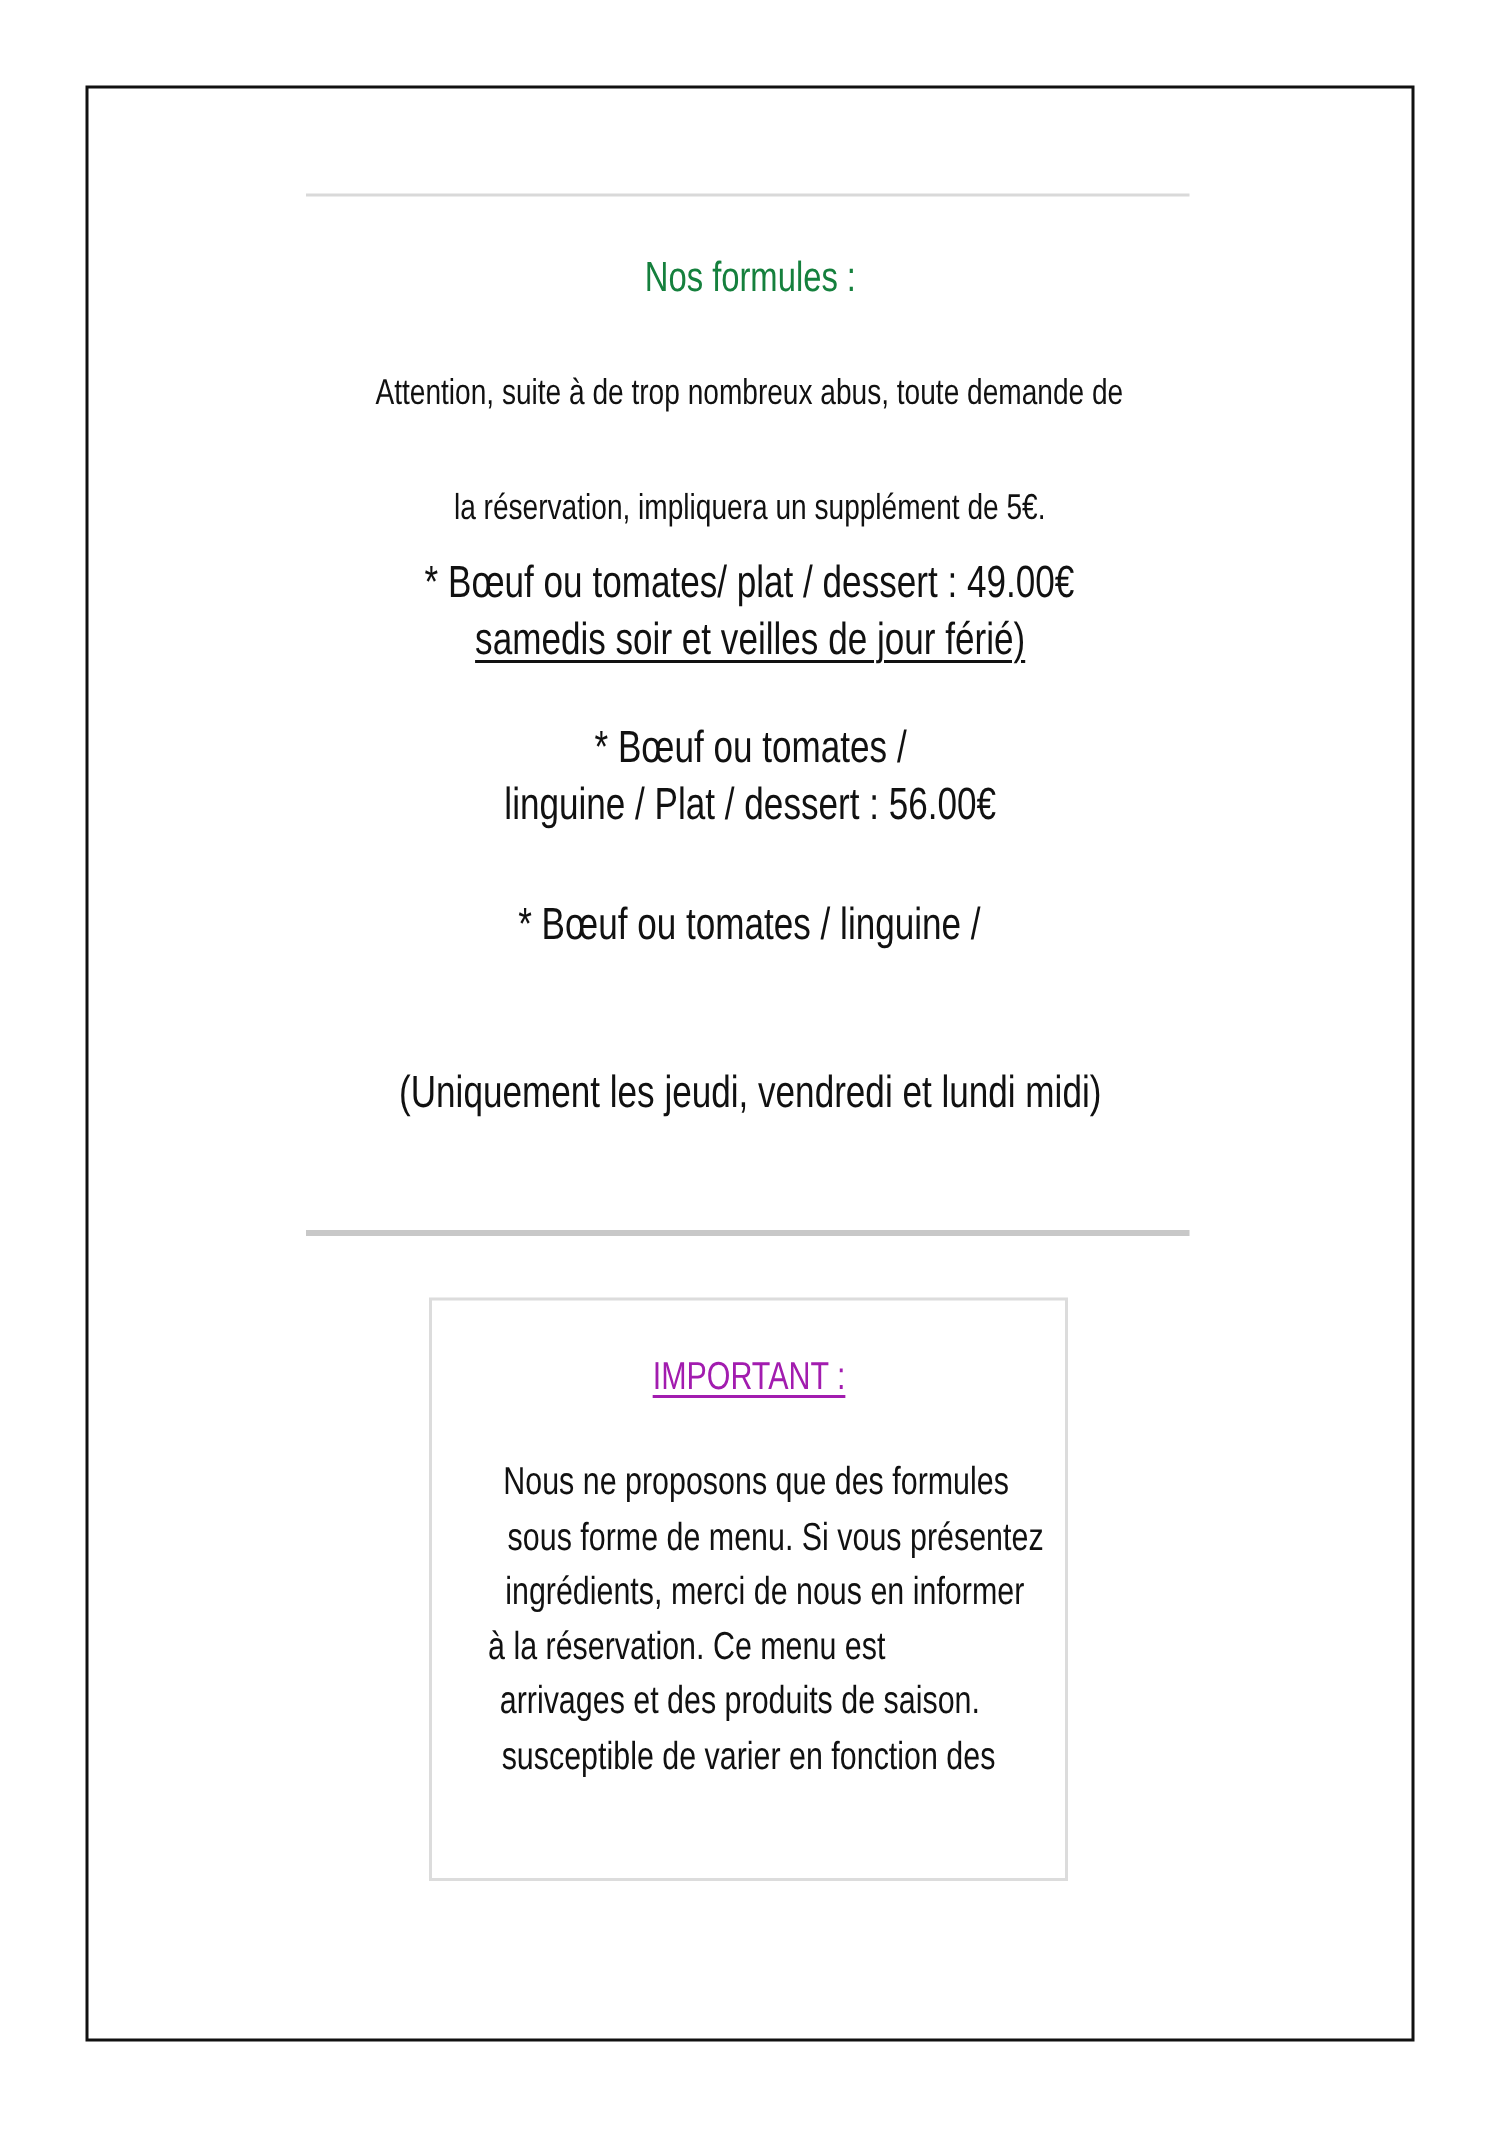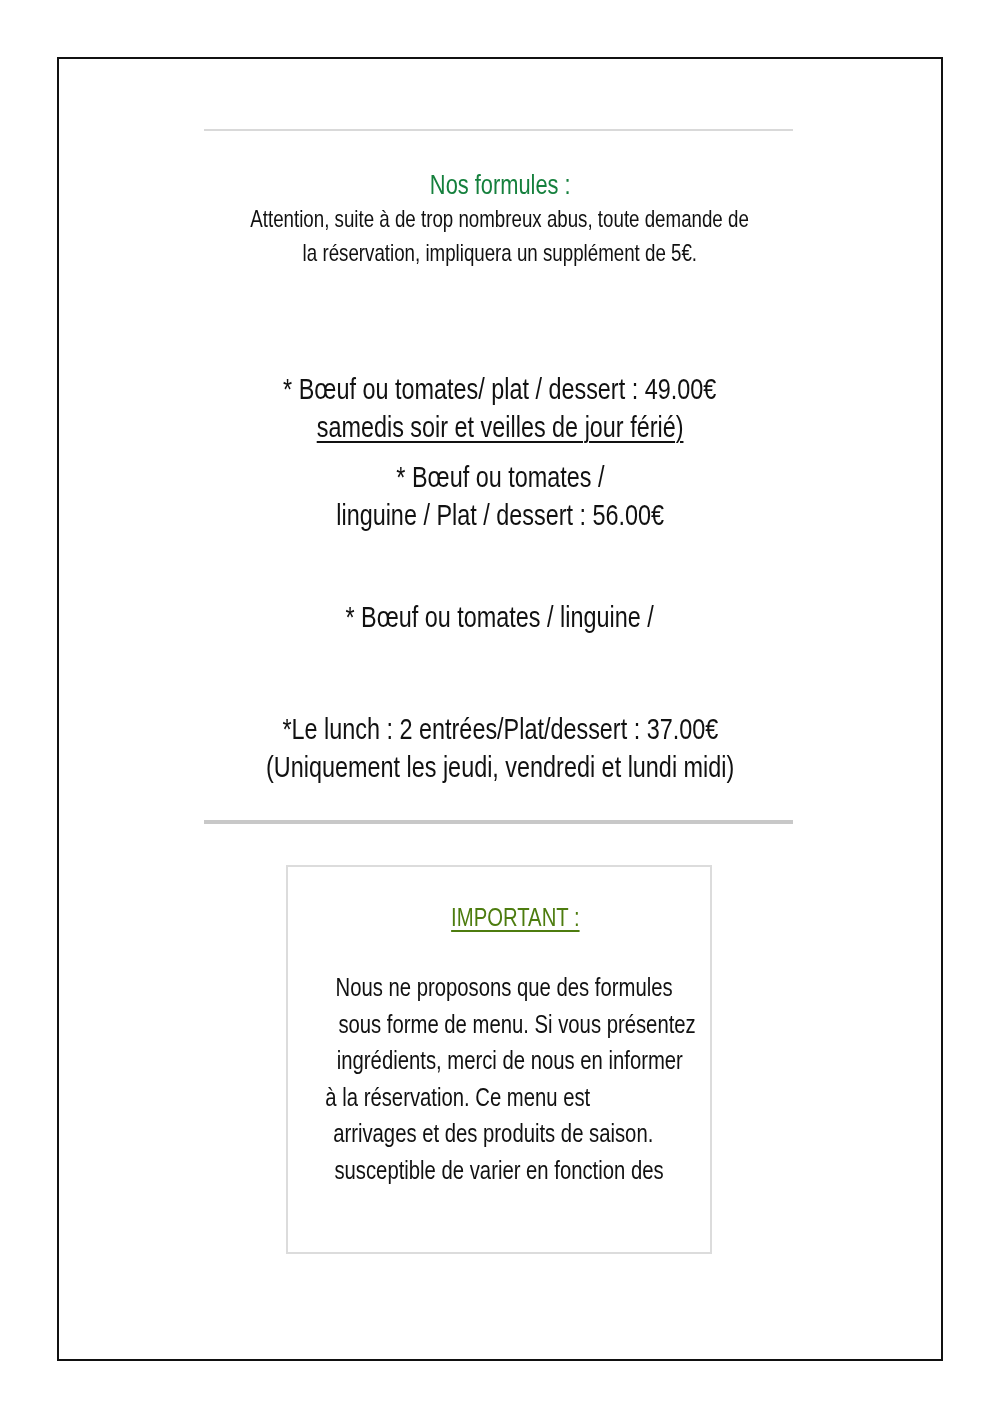--- a/index.html
+++ b/index.html
@@ -6,32 +6,32 @@
     body { width: 1000px; height: 1419px; position: relative; overflow: hidden;
            font-family: "Liberation Sans Narrow", "Liberation Sans", sans-serif; color: #111; }
     .page-frame { position: absolute; left: 57px; top: 57px; width: 882px; height: 1300px;
                   border: 2px solid #111; box-sizing: content-box; }
     .rule-top { position: absolute; left: 204px; top: 129px; width: 589px; height: 2px; background: #d9d9d9; }
     .rule-mid { position: absolute; left: 204px; top: 820px; width: 589px; height: 4px; background: #c8c8c8; }
     .narrow { display: inline-block; transform: scaleX(0.78); transform-origin: center; white-space: nowrap; }
     .block { position: absolute; left: 0; width: 1000px; text-align: center; }
     .title { top: 168px; font-size: 28px; color: #15803d; line-height: 34px; }
     .notice { top: 202px; font-size: 24px; line-height: 34px; }
-    .notice .line { display: block; }
+    .notice .line { display: block; margin-top: 43px; }
     .formula { font-size: 30px; line-height: 38px; }
     .f1 { top: 335px; margin-top: 35px; }
-    .f2 { top: 458px; }
+    .f2 { top: 480px; }
     .f3 { top: 598px; }
     .f4 { top: 710px; }
     .formula .line { display: block; }
     .u { text-decoration: underline; text-decoration-thickness: 2px; text-underline-offset: 4px; }
     .box { position: absolute; left: 286px; top: 865px; width: 426px; height: 389px;
            border: 2px solid #dcdcdc; box-sizing: border-box; }
     .box-title { position: absolute; left: 0; width: 100%; top: 34px; text-align: center;
-                 font-size: 26px; color: #4d7c0f; line-height: 32px; padding-left: 16px; }
+                 font-size: 26px; color: #a21caf; line-height: 32px; }
     .box-title .narrow { text-decoration: underline; text-underline-offset: 4px; }
     .box-body { position: absolute; left: 0; width: 100%; top: 102px; text-align: left;
                 font-size: 26px; line-height: 36.5px; }
     .box-body .line { display: block; }
   </style>
 </head>
 <body>
 
 <div class="page-frame"></div>
 <div class="rule-top"></div>
@@ -53,21 +53,20 @@
 <div class="block formula f2">
   <span class="line"><span class="narrow">* Bœuf ou tomates /</span></span>
   <span class="line"><span class="narrow">linguine / Plat / dessert : 56.00€</span></span>
 </div>
 
 <div class="block formula f3">
   <span class="line"><span class="narrow">* Bœuf ou tomates / linguine /</span></span>
 </div>
 
 <div class="block formula f4">
-  <span class="line"><span class="narrow">*Le lunch : 2 entrées/Plat/dessert : 37.00€</span></span>
   <span class="line"><span class="narrow">(Uniquement les jeudi, vendredi et lundi midi)</span></span>
 </div>
 
 <div class="rule-mid"></div>
 
 <div class="box">
   <div class="box-title">
     <span class="narrow">IMPORTANT :</span>
   </div>
   <div class="box-body">

